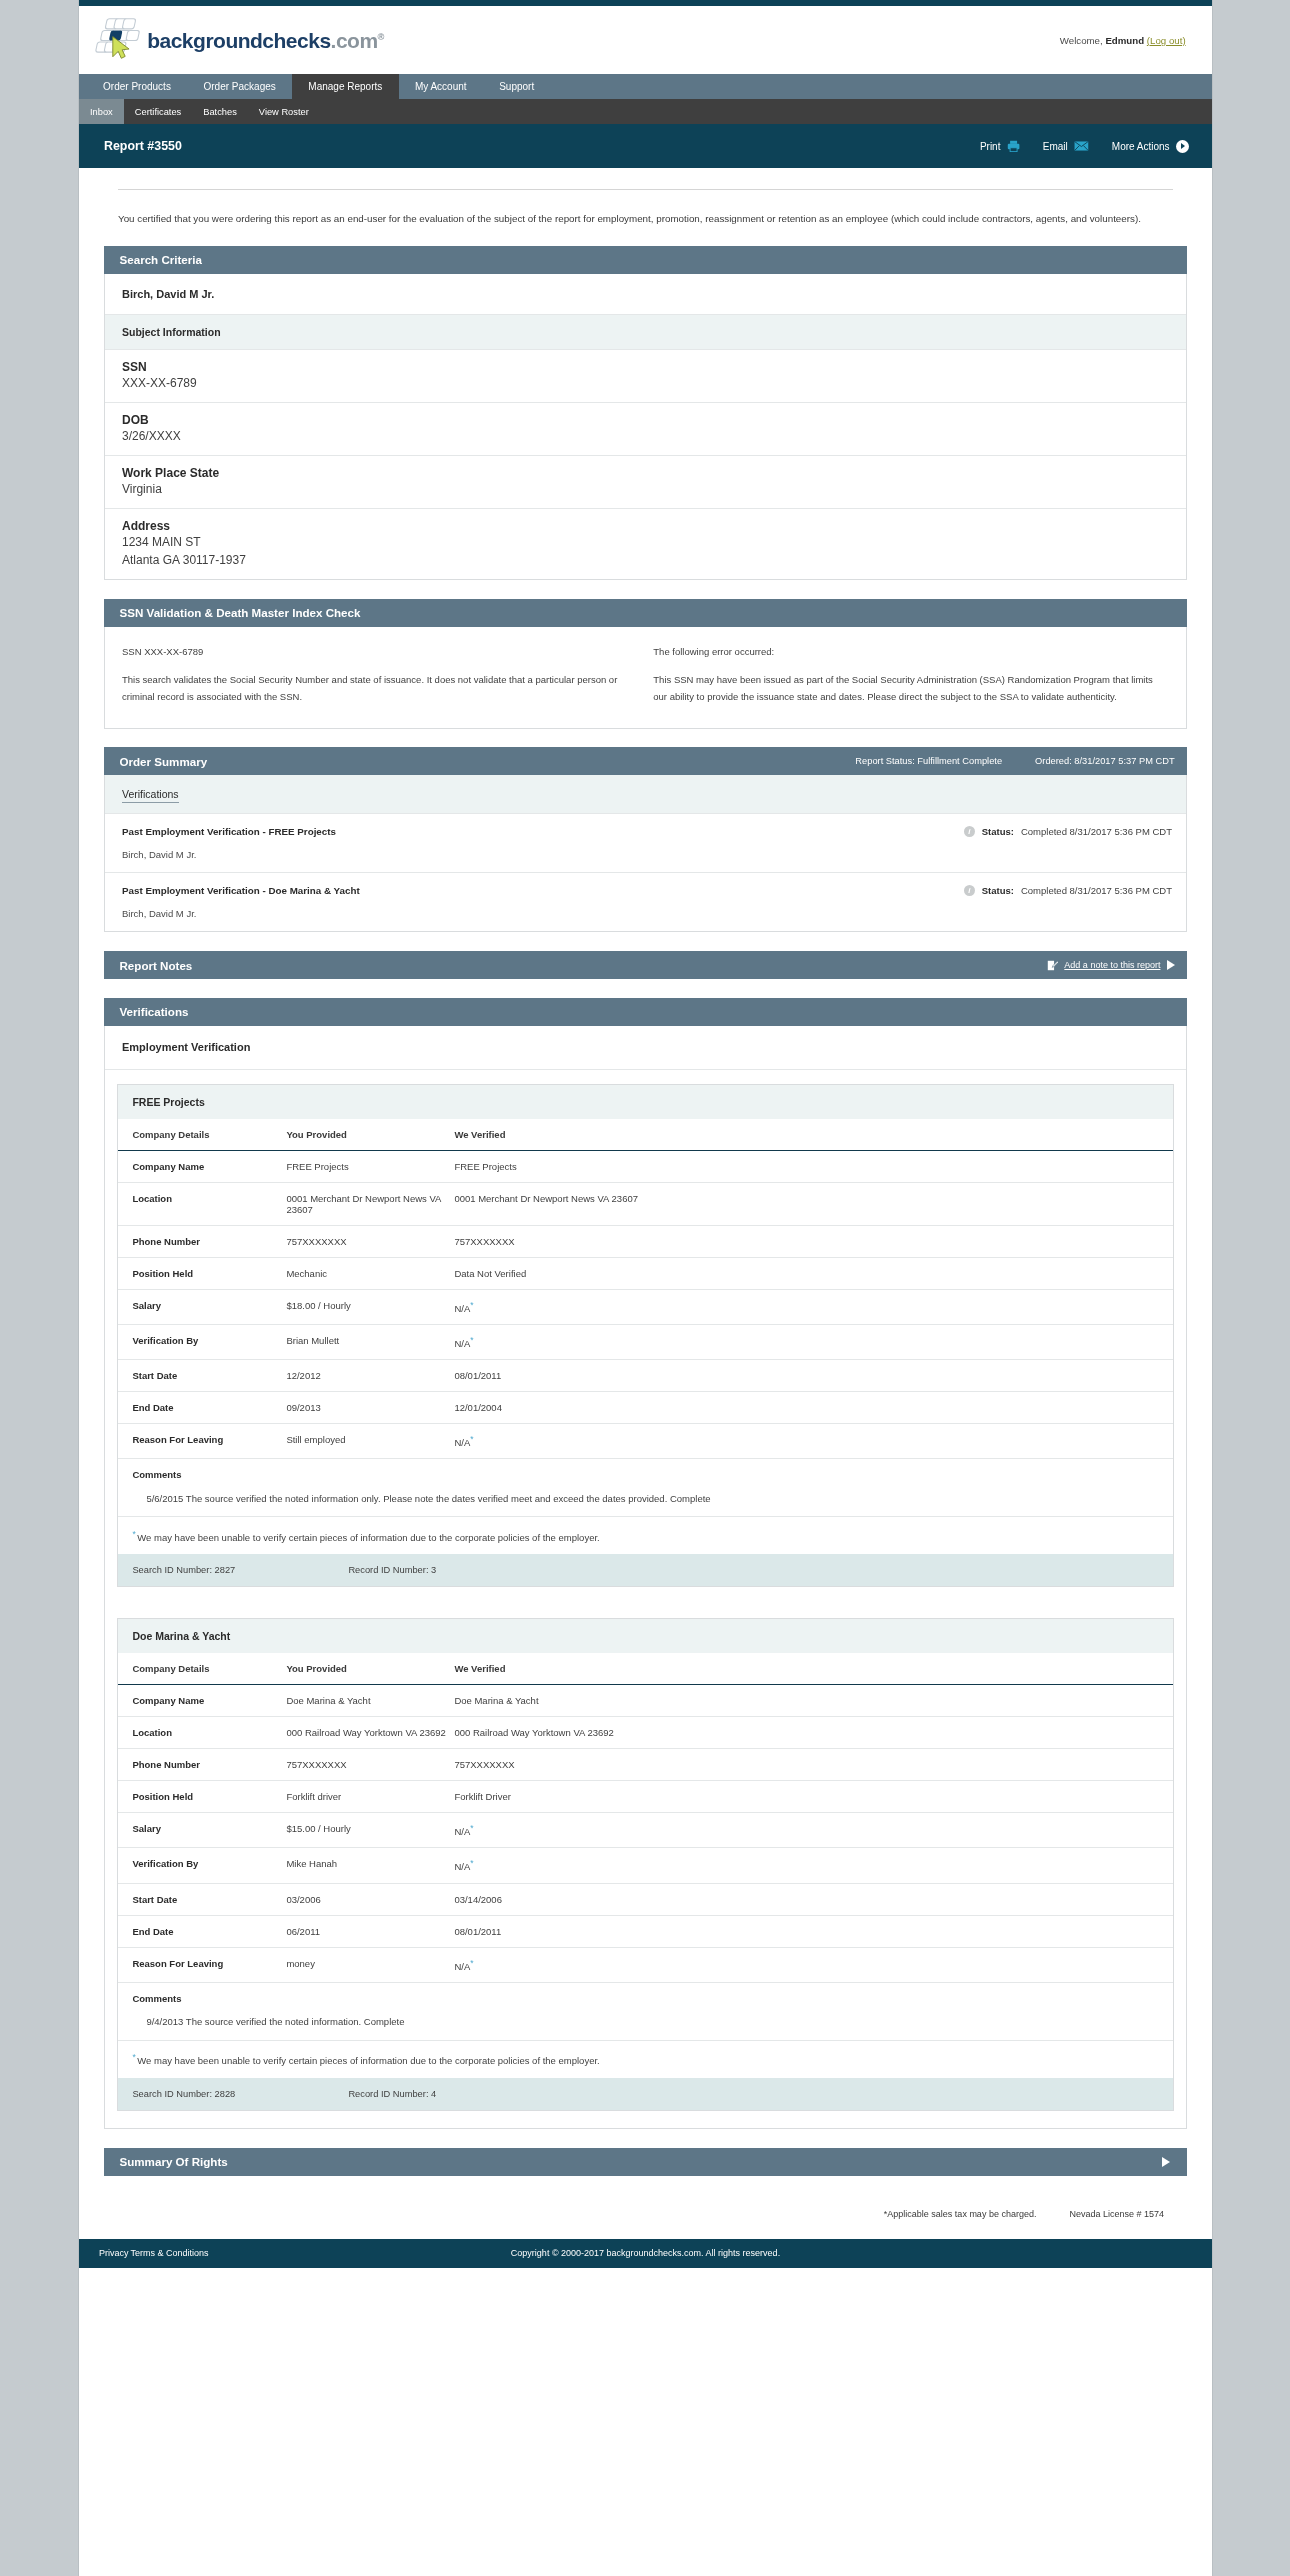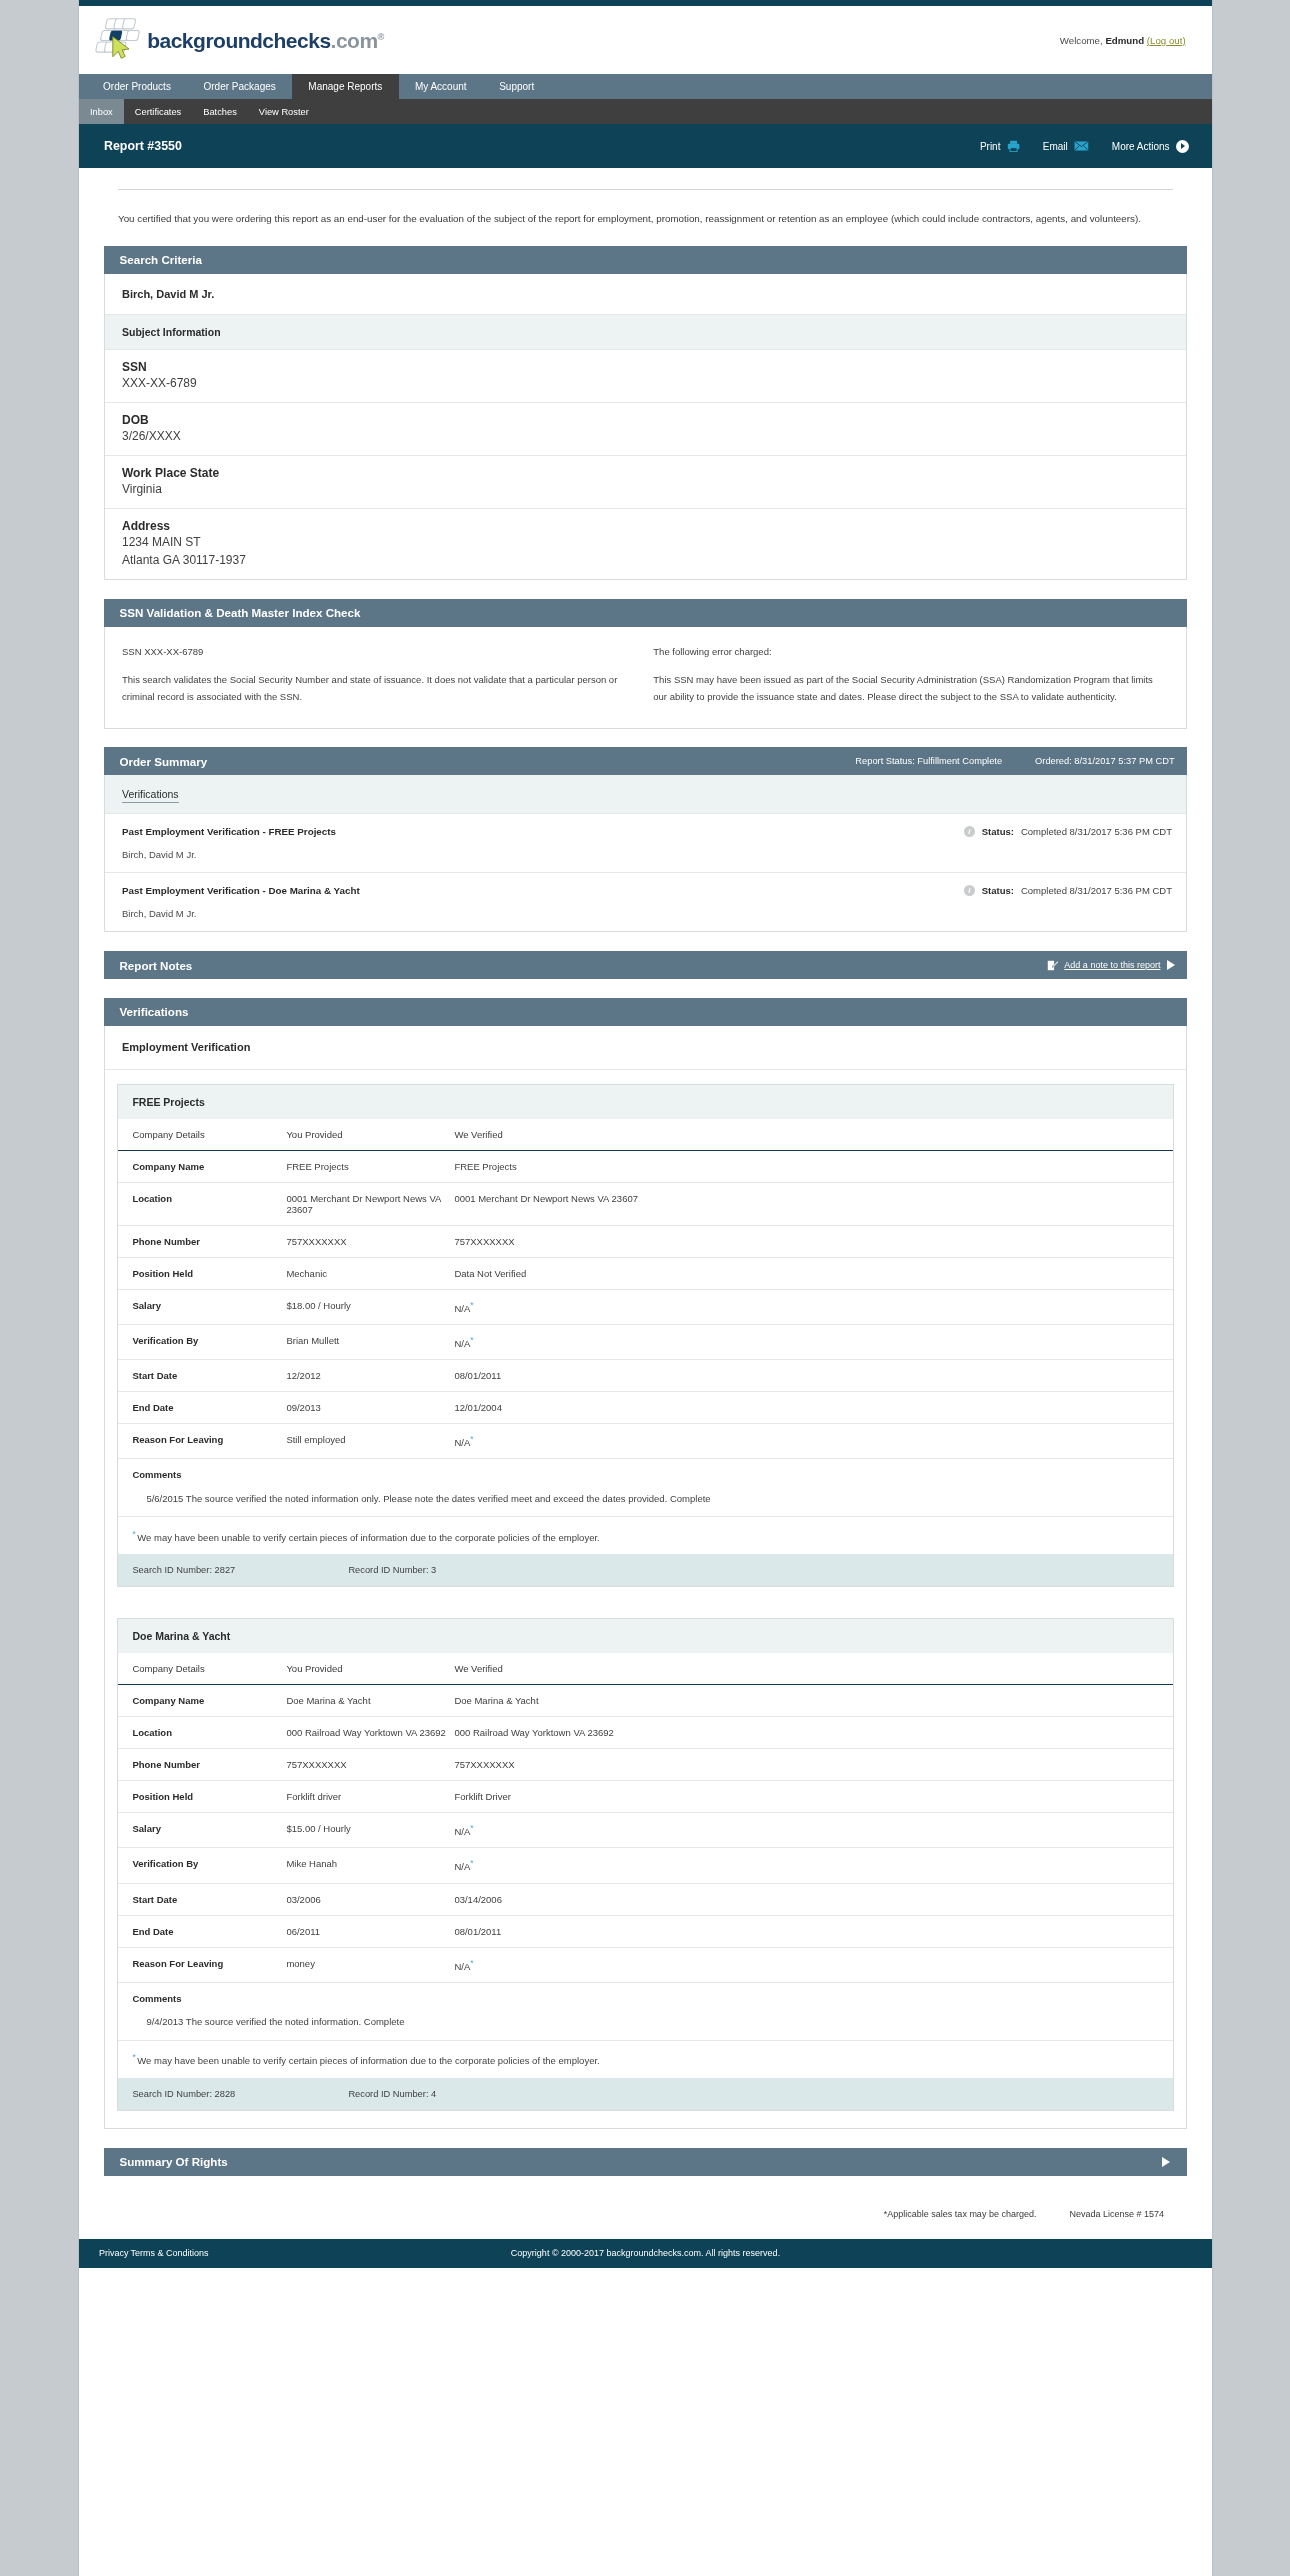--- a/index.html
+++ b/index.html
@@ -184,21 +184,21 @@
     border-bottom:0.8px solid #e4e7e8;
   }
   .card { border:0.8px solid #d9dcde; margin:14px 12.4px 0 12.4px; }
   .card-head {
     background:#edf3f3;
     font-size:10.5px; font-weight:bold; color:#2b2b2b;
     padding:11px 0 11px 14px;
   }
   .tbl { width:100%; border-collapse:collapse; }
   .tbl th {
-    text-align:left; font-weight:normal;
+    text-align:left; font-weight:bold;
     font-size:9.5px; color:#3a3a3a;
     padding:10px 6.2px 10px 0;
     border-bottom:1.6px solid #12394c;
     background:#fff;
   }
   .tbl th:first-child { padding-left:14px; }
   .tbl td {
     font-size:9.5px; color:#3f3f3f;
     padding:10px 6.2px 10px 0;
     border-bottom:0.8px solid #e4e7e8;
@@ -391,21 +391,21 @@
       <div class="sec-head">
         <div class="sec-title">SSN Validation &amp; Death Master Index Check</div>
       </div>
       <div class="panel">
         <div class="ssn-body">
           <div class="ssn-col">
             <p>SSN  XXX-XX-6789</p>
             <p>This search validates the Social Security Number and state of issuance. It does not validate that a particular person or criminal record is associated with the SSN.</p>
           </div>
           <div class="ssn-col">
-            <p>The following error charged:</p>
+            <p>The following error occurred:</p>
             <p>This SSN may have been issued as part of the Social Security Administration (SSA) Randomization Program that limits our ability to provide the issuance state and dates. Please direct the subject to the SSA to validate authenticity.</p>
           </div>
         </div>
       </div>
     </div>
 
     <div class="block">
       <div class="sec-head">
         <div class="sec-title">Order Summary</div>
         <div class="sec-meta">

